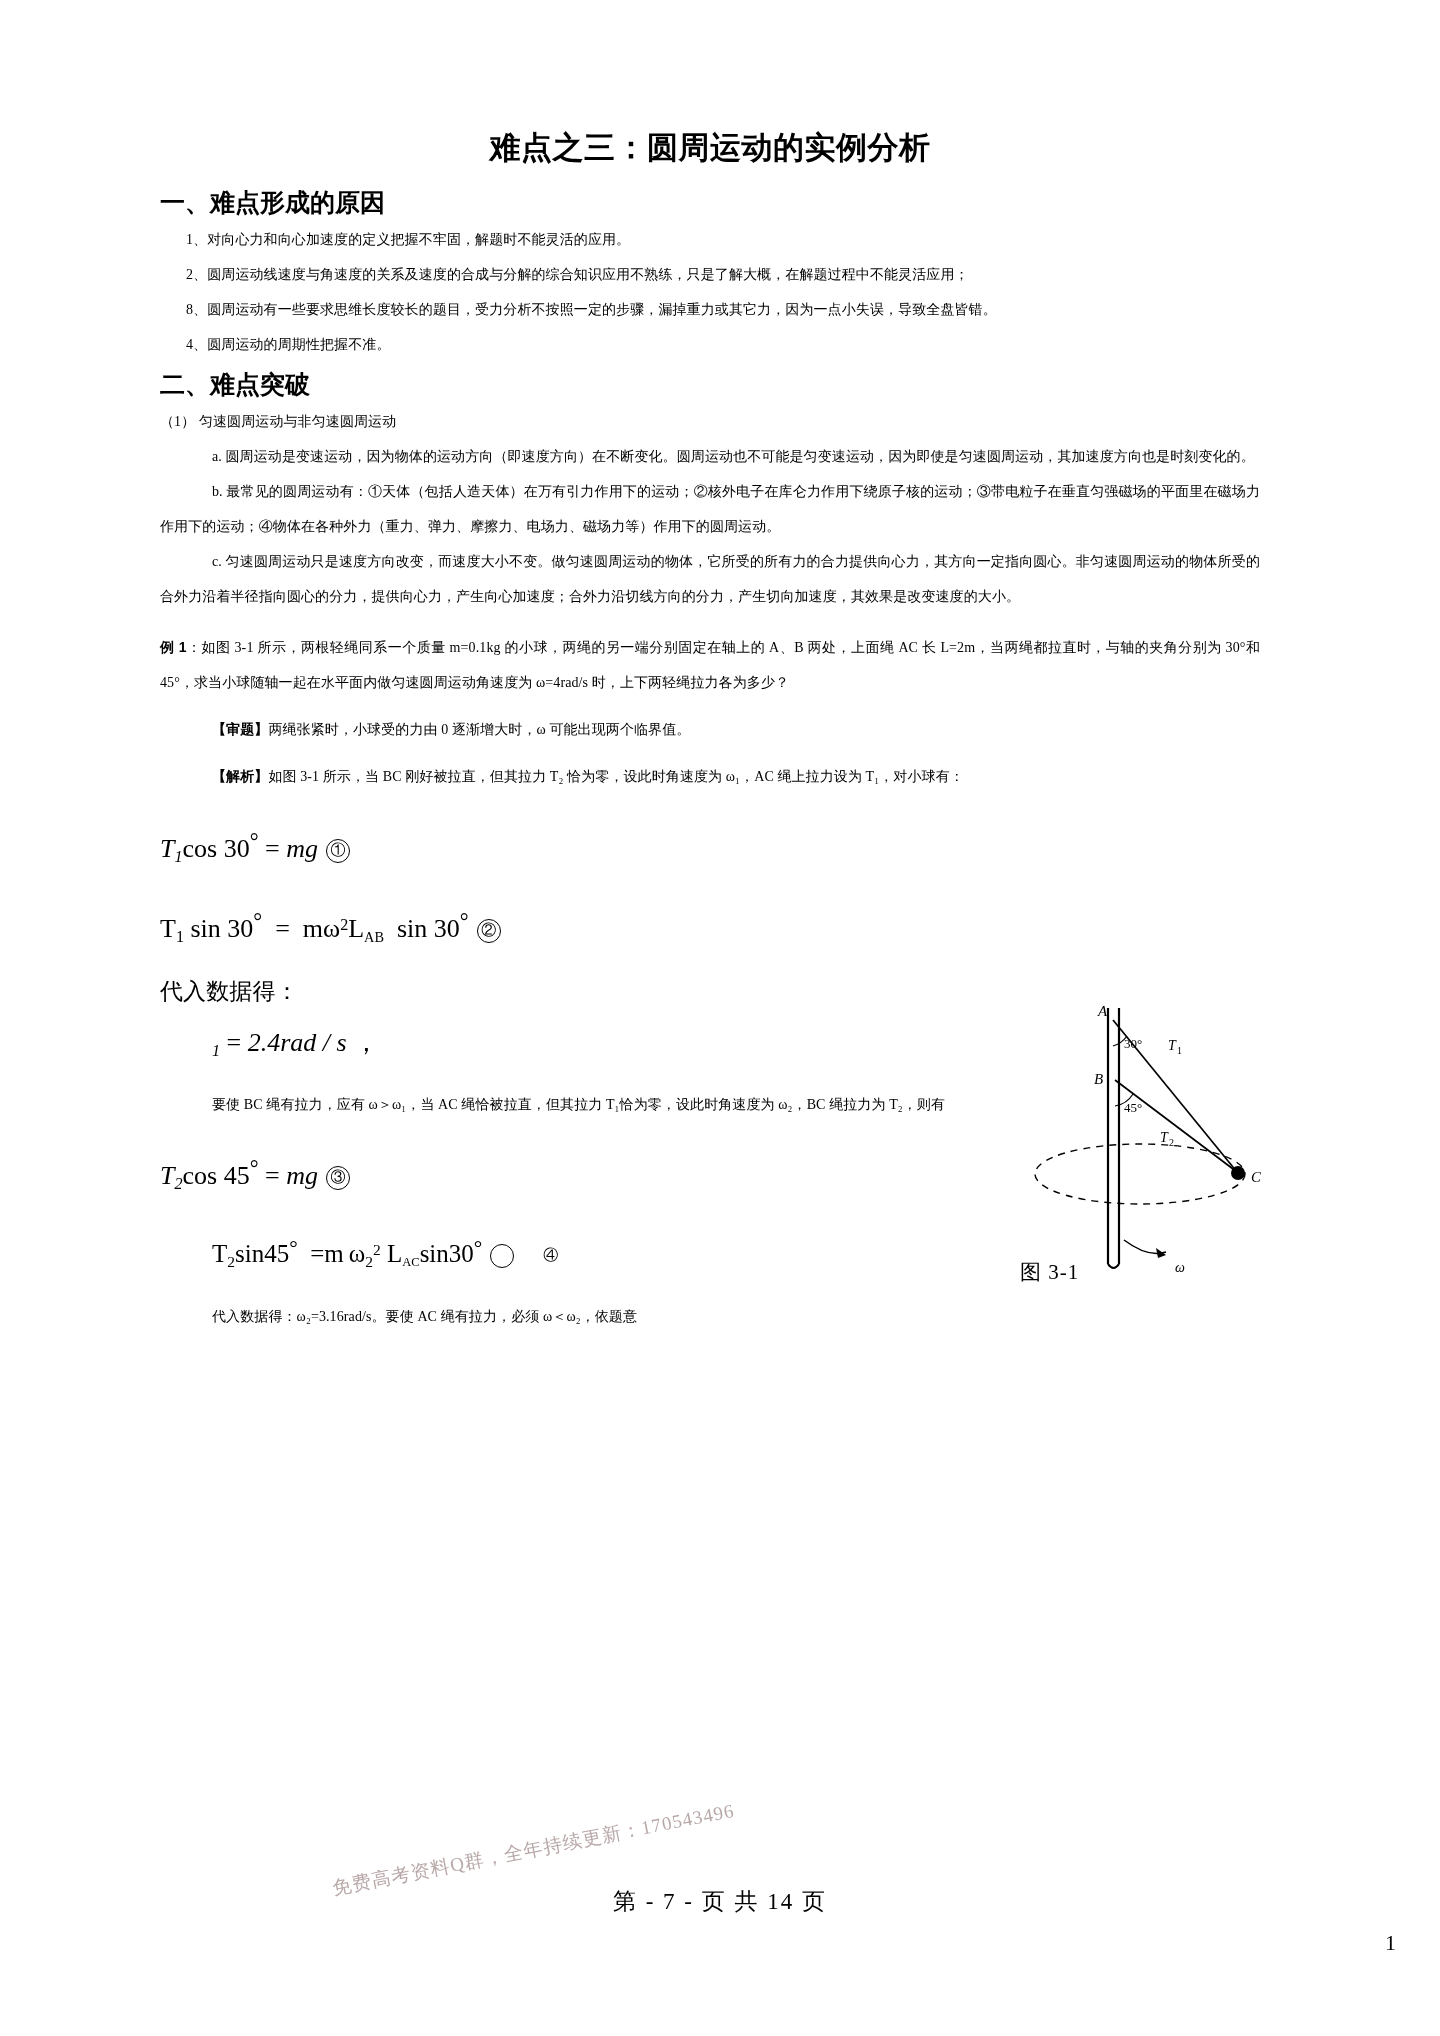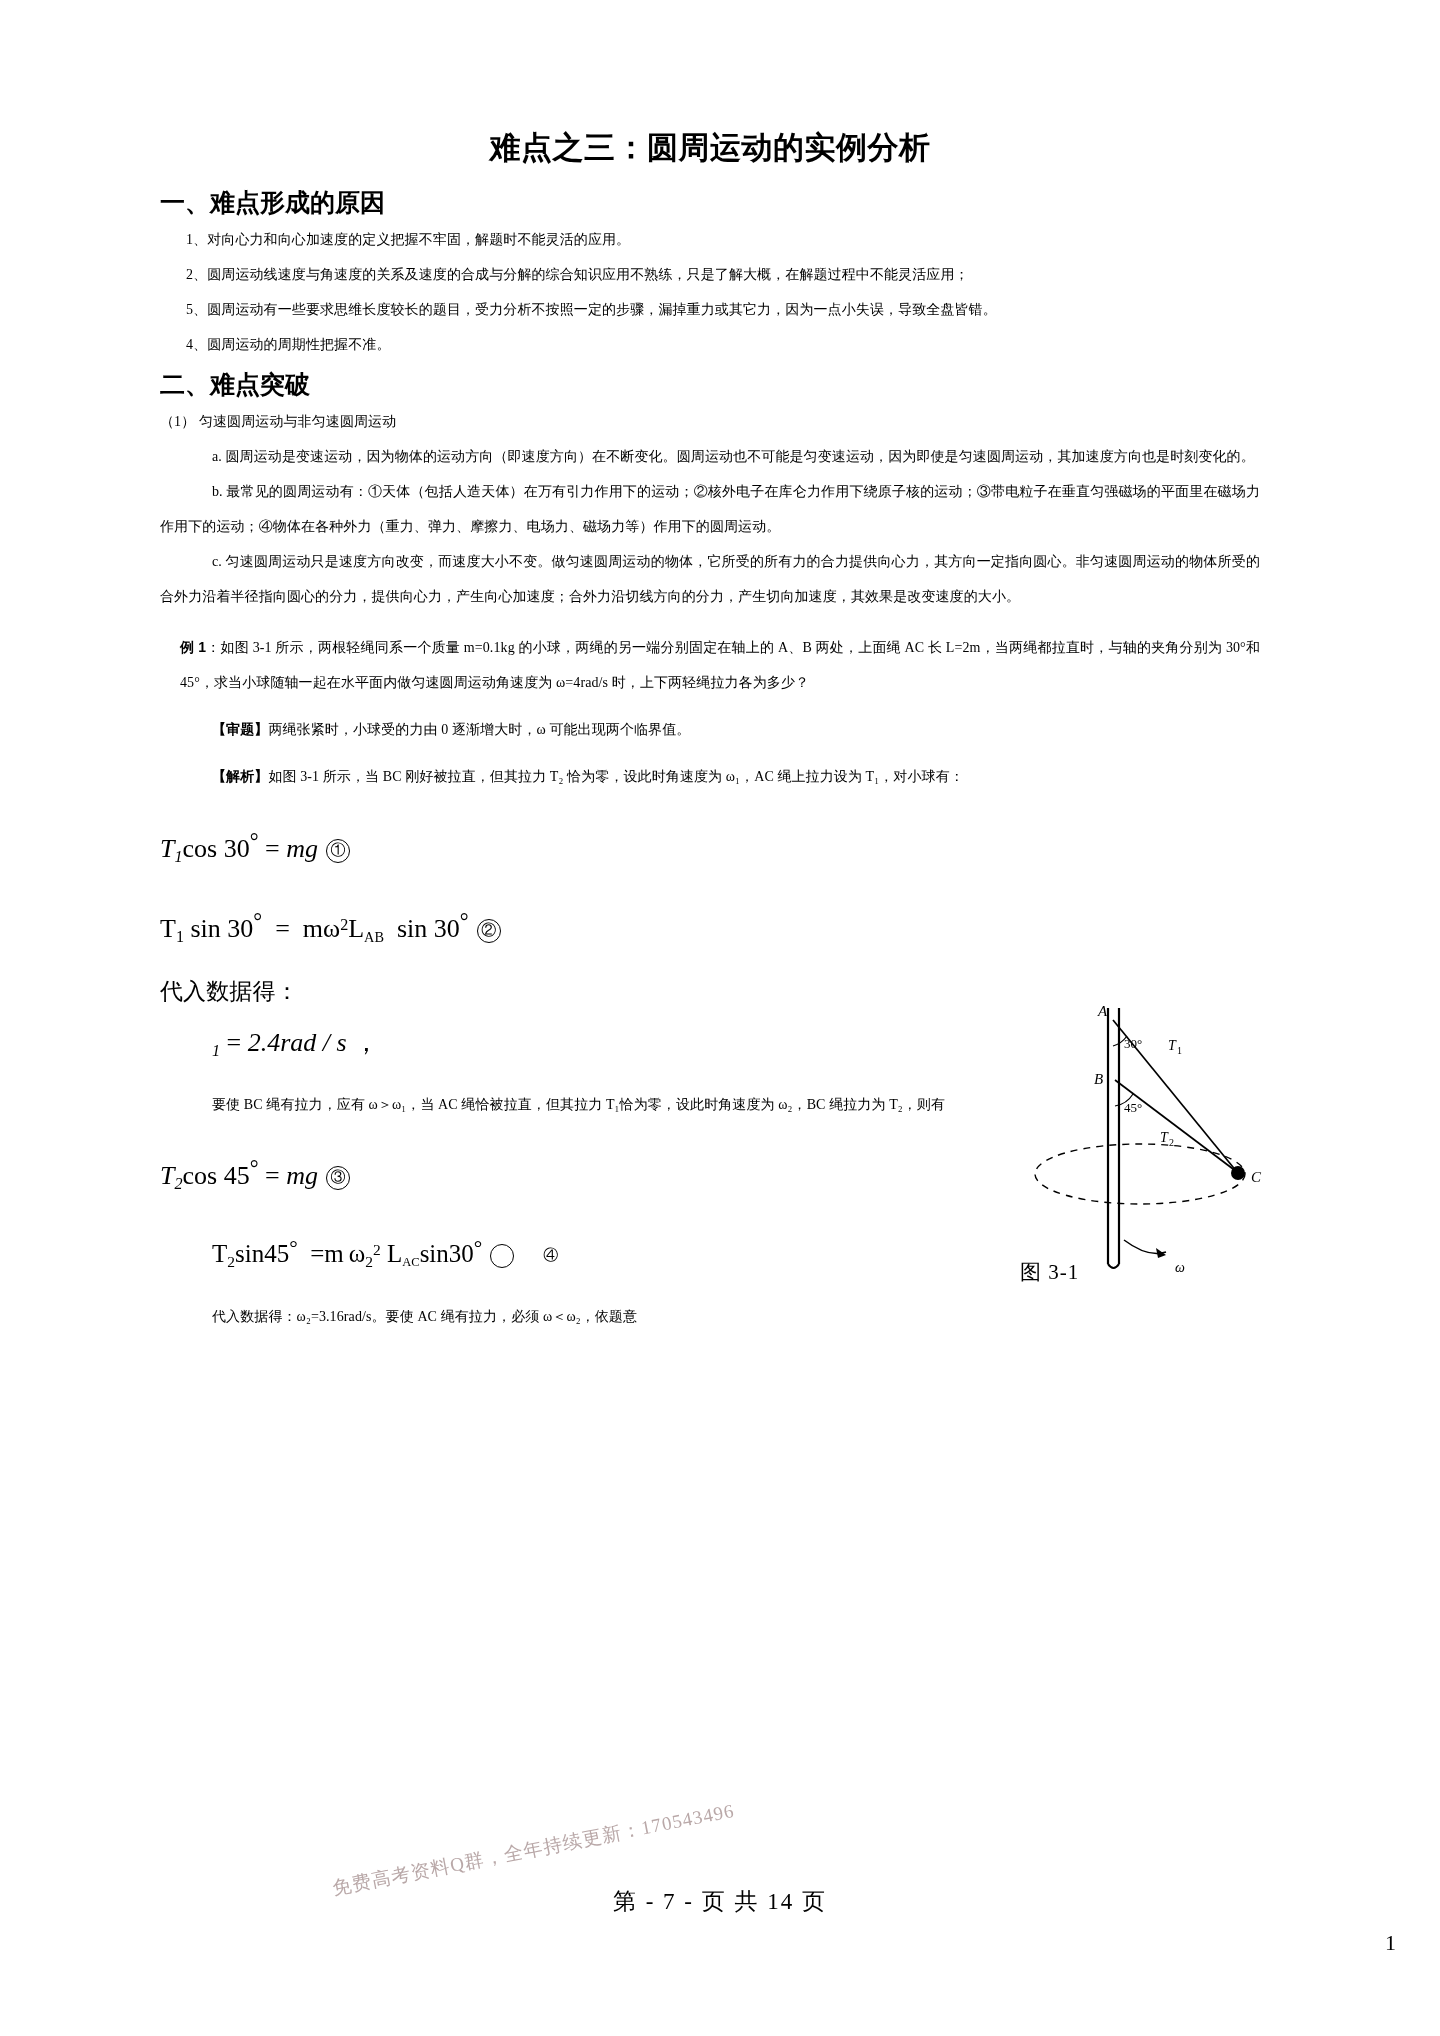--- a/index.html
+++ b/index.html
@@ -153,32 +153,32 @@
 <div id="page">
 
   <div id="content">
 
     <h1 class="doc-title">难点之三：圆周运动的实例分析</h1>
 
     <h2 class="sec-head">一、难点形成的原因</h2>
 
     <p class="p indent1">1、对向心力和向心加速度的定义把握不牢固，解题时不能灵活的应用。</p>
     <p class="p indent1">2、圆周运动线速度与角速度的关系及速度的合成与分解的综合知识应用不熟练，只是了解大概，在解题过程中不能灵活应用；</p>
-    <p class="p indent1">5、圆周运动有一些要求思维长度较长的题目，受力分析不按照一定的步骤，漏掉重力或其它力，因为一点小失误，导致全盘皆错。</p>
+    <p class="p indent1">8、圆周运动有一些要求思维长度较长的题目，受力分析不按照一定的步骤，漏掉重力或其它力，因为一点小失误，导致全盘皆错。</p>
     <p class="p indent1">4、圆周运动的周期性把握不准。</p>
 
     <h2 class="sec-head">二、难点突破</h2>
 
     <p class="p">（1） 匀速圆周运动与非匀速圆周运动</p>
 
     <p class="p indent2">a. 圆周运动是变速运动，因为物体的运动方向（即速度方向）在不断变化。圆周运动也不可能是匀变速运动，因为即使是匀速圆周运动，其加速度方向也是时刻变化的。</p>
     <p class="p indent2">b. 最常见的圆周运动有：①天体（包括人造天体）在万有引力作用下的运动；②核外电子在库仑力作用下绕原子核的运动；③带电粒子在垂直匀强磁场的平面里在磁场力作用下的运动；④物体在各种外力（重力、弹力、摩擦力、电场力、磁场力等）作用下的圆周运动。</p>
     <p class="p indent2">c. 匀速圆周运动只是速度方向改变，而速度大小不变。做匀速圆周运动的物体，它所受的所有力的合力提供向心力，其方向一定指向圆心。非匀速圆周运动的物体所受的合外力沿着半径指向圆心的分力，提供向心力，产生向心加速度；合外力沿切线方向的分力，产生切向加速度，其效果是改变速度的大小。</p>
 
-    <p class="p" style="margin-top:16px;margin-left:20px;"><span class="bold-inline">例 1</span><span>：</span><span>如图 3-1 所示，两根轻绳同系一个质量 m=0.1kg 的小球，两绳的另一端分别固定在轴上的 A、B 两处，上面绳 AC 长 L=2m，当两绳都拉直时，与轴的夹角分别为 30°和 45°，求当小球随轴一起在水平面内做匀速圆周运动角速度为 ω=4rad/s 时，上下两轻绳拉力各为多少？</span></p>
+    <p class="p" style="margin-top:16px;"><span class="bold-inline">例 1</span><span>：</span><span>如图 3-1 所示，两根轻绳同系一个质量 m=0.1kg 的小球，两绳的另一端分别固定在轴上的 A、B 两处，上面绳 AC 长 L=2m，当两绳都拉直时，与轴的夹角分别为 30°和 45°，求当小球随轴一起在水平面内做匀速圆周运动角速度为 ω=4rad/s 时，上下两轻绳拉力各为多少？</span></p>
 
     <p class="p indent2" style="margin-top:12px;"><span class="bold-inline">【审题】</span><span>两绳张紧时，小球受的力由 0 逐渐增大时，ω 可能出现两个临界值。</span></p>
 
     <p class="p indent2" style="margin-top:12px;"><span class="bold-inline">【解析】</span><span>如图 3-1 所示，当 BC 刚好被拉直，但其拉力 T₂ 恰为零，设此时角速度为 ω₁，AC 绳上拉力设为 T₁，对小球有：</span></p>
 
     <div class="formula ital" style="margin-top:26px;">
       <span class="wrap-text" aria-hidden="true">T<sub>1</sub><span class="up">cos&nbsp;30</span><span class="up deg">°</span><span class="up"> = </span>mg</span><span class="circled">①</span>
       
     </div>
 

